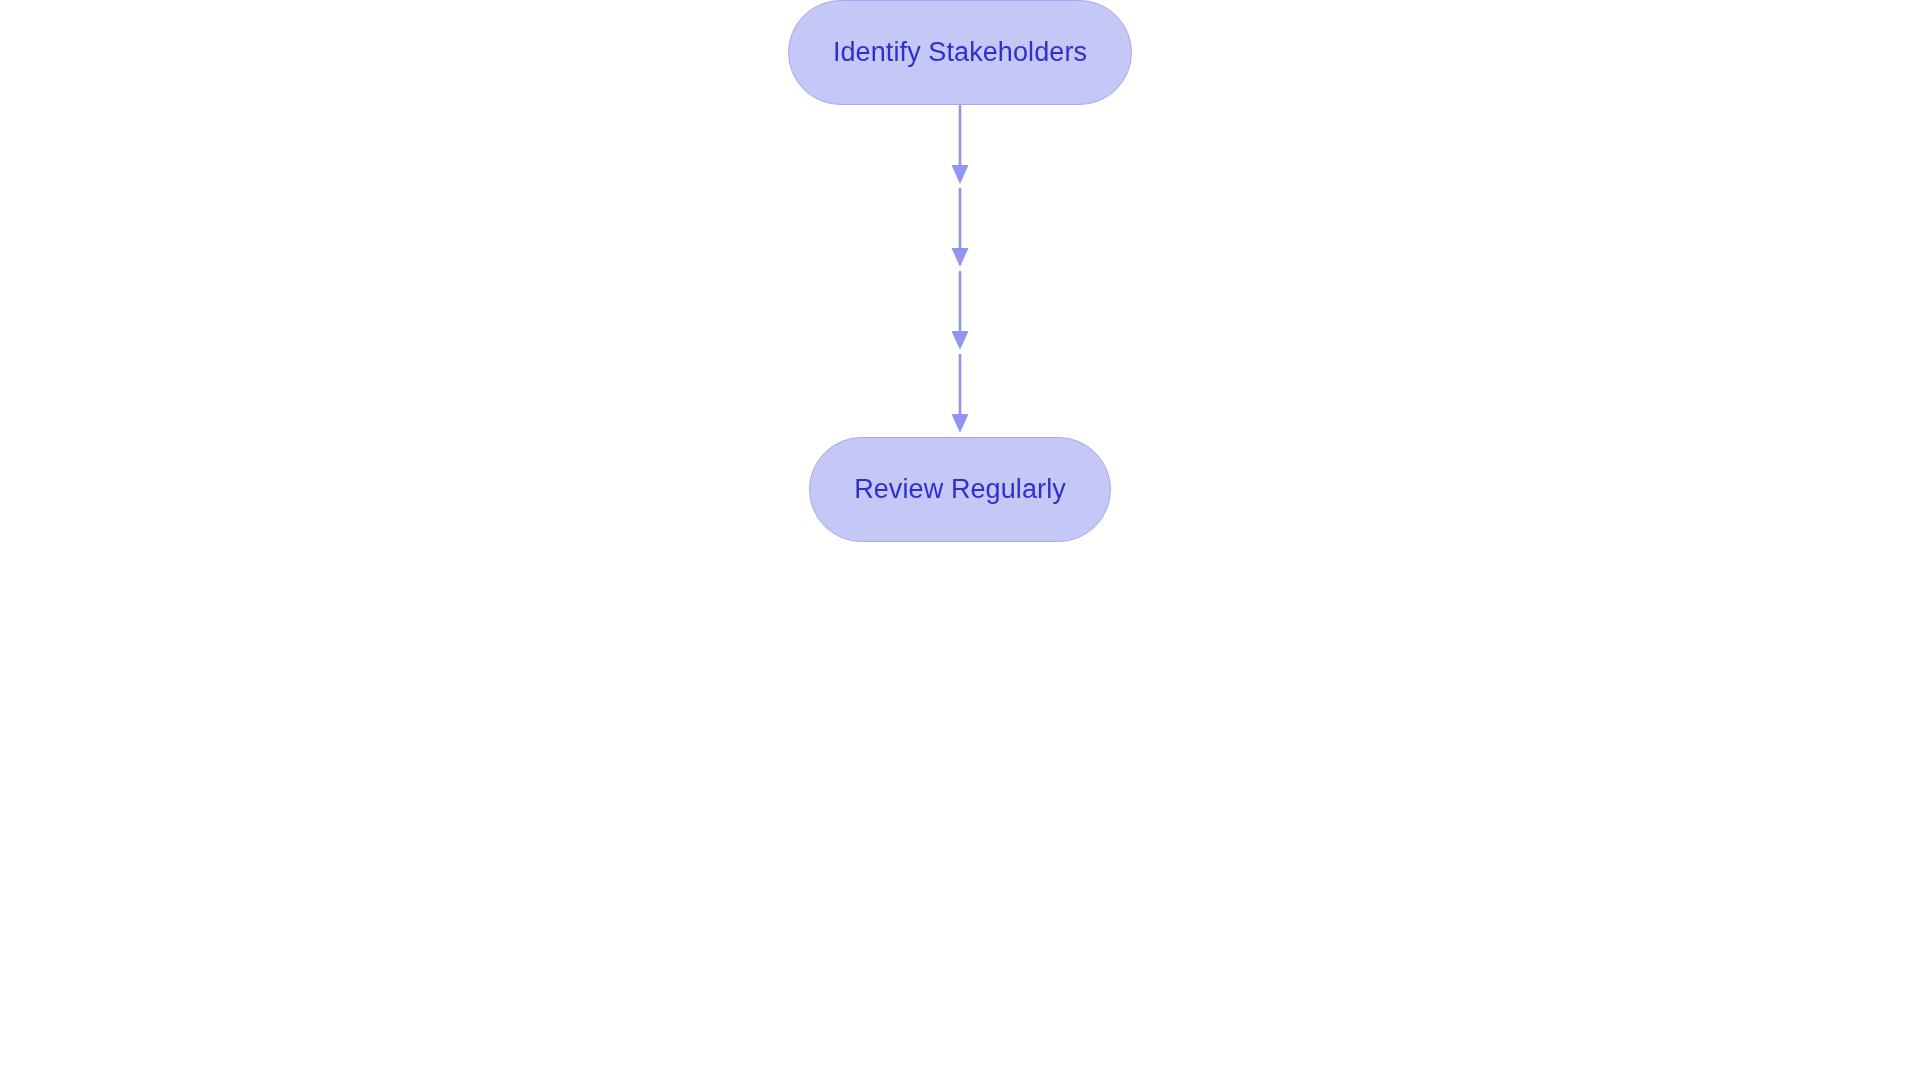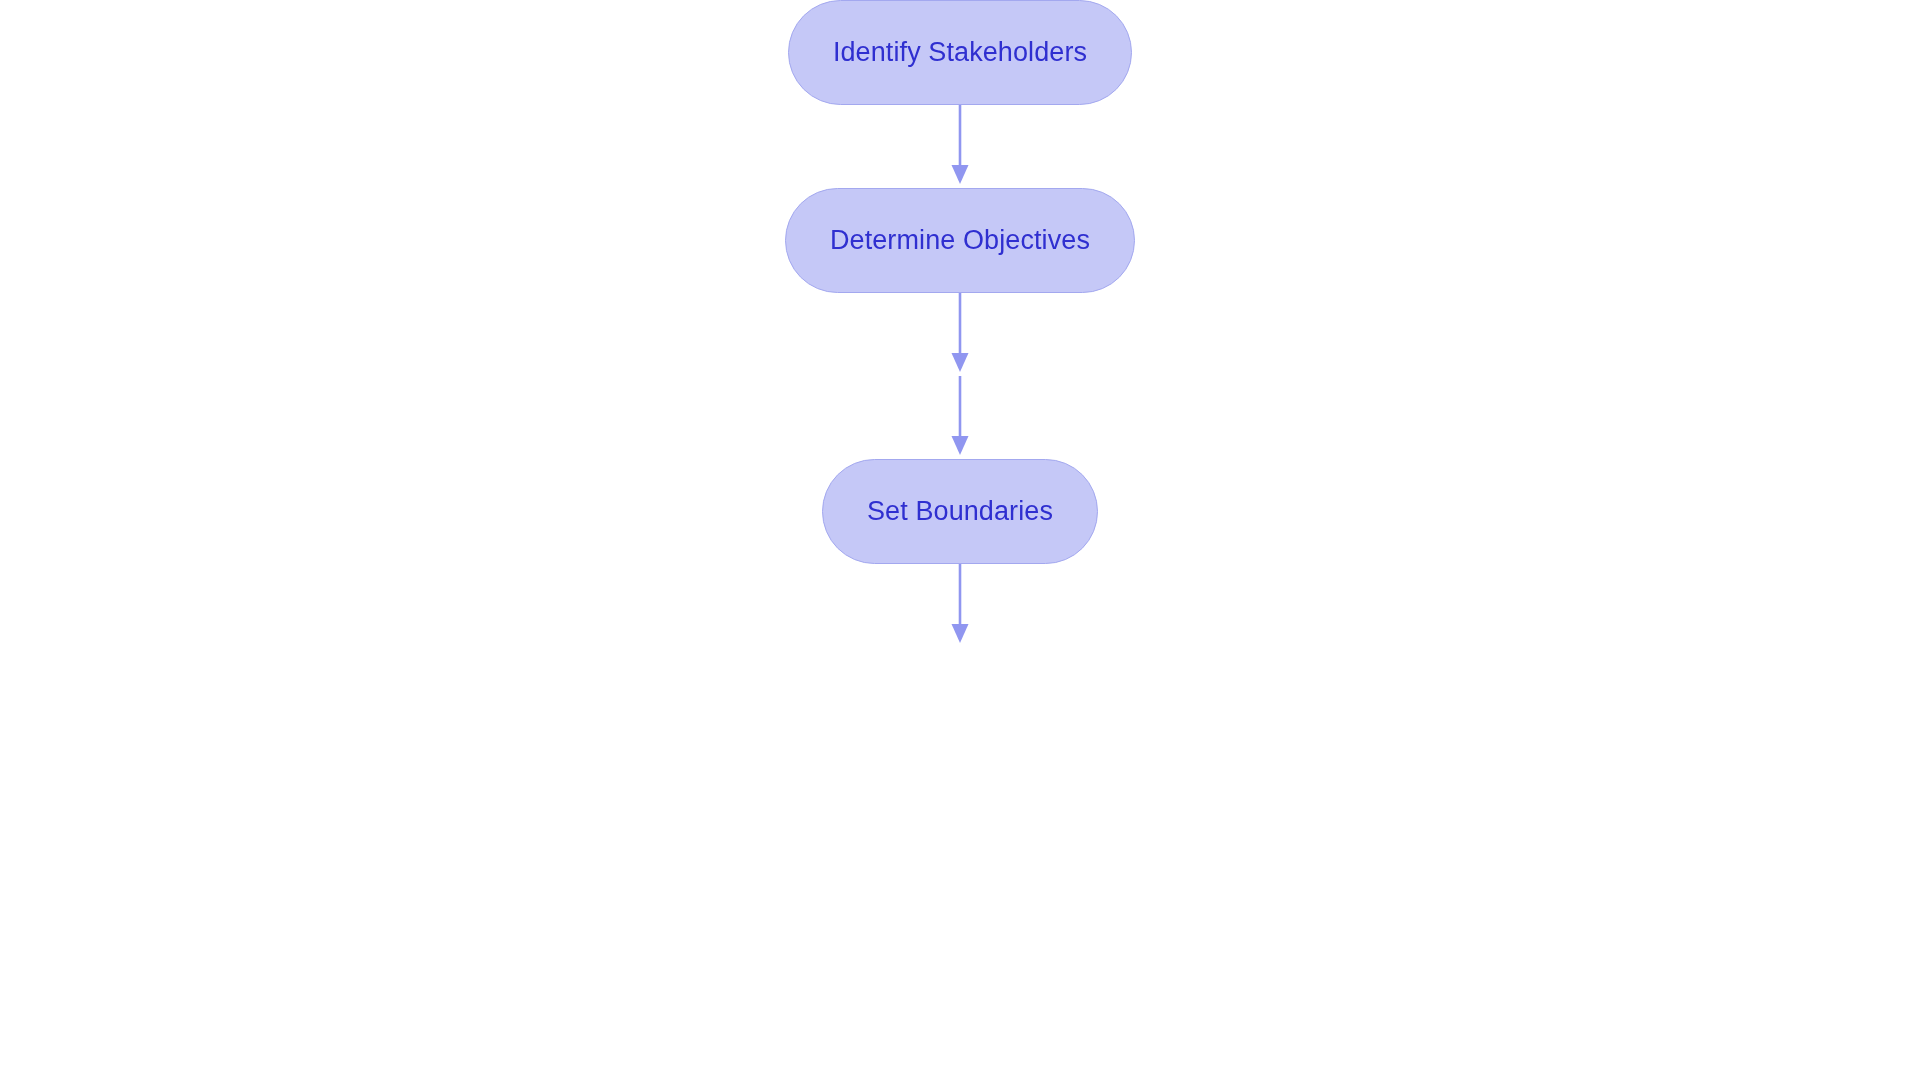--- a/index.html
+++ b/index.html
@@ -76,45 +76,42 @@
       <span class="node-label">Identify Stakeholders</span>
     </div>
 
     <span class="connector">
       <svg width="40" height="83" viewBox="0 0 40 83" xmlns="http://www.w3.org/2000/svg">
         <line x1="20" y1="0" x2="20" y2="62" stroke="#9096f0" stroke-width="2.6"></line>
         <polygon points="11.5,60 28.5,60 20,79" fill="#9096f0"></polygon>
       </svg>
     </span>
 
-    <div class="node">
-      <span class="node-label">Determine Objectives</span>
-    </div>
+
+    <span class="connector">
+      <svg width="40" height="83" viewBox="0 0 40 83" xmlns="http://www.w3.org/2000/svg">
+        <line x1="20" y1="0" x2="20" y2="62" stroke="#9096f0" stroke-width="2.6"></line>
+        <polygon points="11.5,60 28.5,60 20,79" fill="#9096f0"></polygon>
+      </svg>
+    </span>
+
 
     <span class="connector">
       <svg width="40" height="83" viewBox="0 0 40 83" xmlns="http://www.w3.org/2000/svg">
         <line x1="20" y1="0" x2="20" y2="62" stroke="#9096f0" stroke-width="2.6"></line>
         <polygon points="11.5,60 28.5,60 20,79" fill="#9096f0"></polygon>
       </svg>
     </span>
 
 
     <span class="connector">
       <svg width="40" height="83" viewBox="0 0 40 83" xmlns="http://www.w3.org/2000/svg">
         <line x1="20" y1="0" x2="20" y2="62" stroke="#9096f0" stroke-width="2.6"></line>
         <polygon points="11.5,60 28.5,60 20,79" fill="#9096f0"></polygon>
       </svg>
     </span>
 
     <div class="node">
-      <span class="node-label">Set Boundaries</span>
+      <span class="node-label">Review Regularly</span>
     </div>
-
-    <span class="connector">
-      <svg width="40" height="83" viewBox="0 0 40 83" xmlns="http://www.w3.org/2000/svg">
-        <line x1="20" y1="0" x2="20" y2="62" stroke="#9096f0" stroke-width="2.6"></line>
-        <polygon points="11.5,60 28.5,60 20,79" fill="#9096f0"></polygon>
-      </svg>
-    </span>
-
 
   </div>
 </div>
 
 </body></html>

